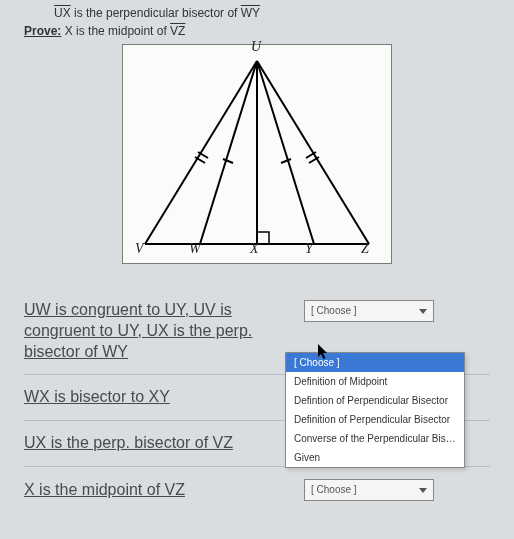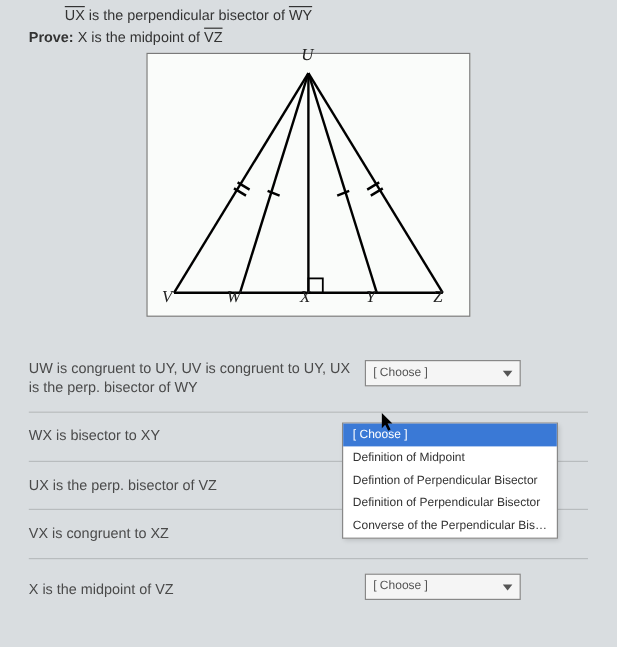--- a/index.html
+++ b/index.html
@@ -11,21 +11,21 @@
     width: 514px;
     height: 539px;
     overflow: hidden;
     position: relative;
   }
   .page {
     padding: 6px 24px;
   }
   .header-line { margin-bottom: 4px; }
   .overline { text-decoration: overline; }
-  .bold { font-weight: bold; }
+  .bold { font-weight: bold; text-decoration: underline; }
   .figure-wrap {
     display: flex;
     justify-content: center;
     margin: 6px 0 24px 0;
   }
   .triangle-box {
     background: #fafcfa;
     border: 1px solid #7a7a7a;
     padding: 4px 2px 2px 2px;
     width: 270px;
@@ -43,22 +43,23 @@
   .row {
     display: flex;
     align-items: flex-start;
     border-bottom: 1px solid #b8bcbe;
     padding: 12px 0;
     gap: 10px;
   }
   .statement {
     flex: 0 0 270px;
     color: #4a4a4a;
-    font-size: 12px;
+    font-size: 16px;
     line-height: 1.3;
+    text-decoration: underline;
   }
   .reason {
     flex: 0 0 130px;
     position: relative;
   }
   .select-box {
     width: 130px;
     height: 22px;
     line-height: 20px;
     padding: 0 18px 0 6px;
@@ -163,40 +164,37 @@
     <div class="row">
       <div class="statement">WX is bisector to XY</div>
       <div class="reason"></div>
     </div>
 
     <div class="row">
       <div class="statement">UX is the perp. bisector of VZ</div>
       <div class="reason"></div>
     </div>
 
-    <div class="row">
-      <div class="statement">VX is congruent to XZ</div>
-      <div class="reason"></div>
-    </div>
 
     <div class="row" style="border-bottom:none;align-items:flex-end;">
       <div class="statement">X is the midpoint of VZ</div>
       <div class="reason">
         <div class="select-box">[ Choose ]</div>
       </div>
     </div>
 
   </div>
 </div>
 
 <div class="dropdown">
   <div class="opt selected">[ Choose ]</div>
   <div class="opt">Definition of Midpoint</div>
   <div class="opt">Defintion of Perpendicular Bisector</div>
   <div class="opt">Definition of Perpendicular Bisector</div>
   <div class="opt">Converse of the Perpendicular Bisector Theorem</div>
+  <div class="opt">Given</div>
 </div>
 
 <div class="cursor">
   <svg width="12" height="16" viewBox="0 0 12 16">
       <path d="M0 0 L0 13 L3 10 L5.5 15 L7.5 14 L5 9 L9 9 Z" fill="#000"></path>
     </svg>
 </div>
 
 </body></html>

